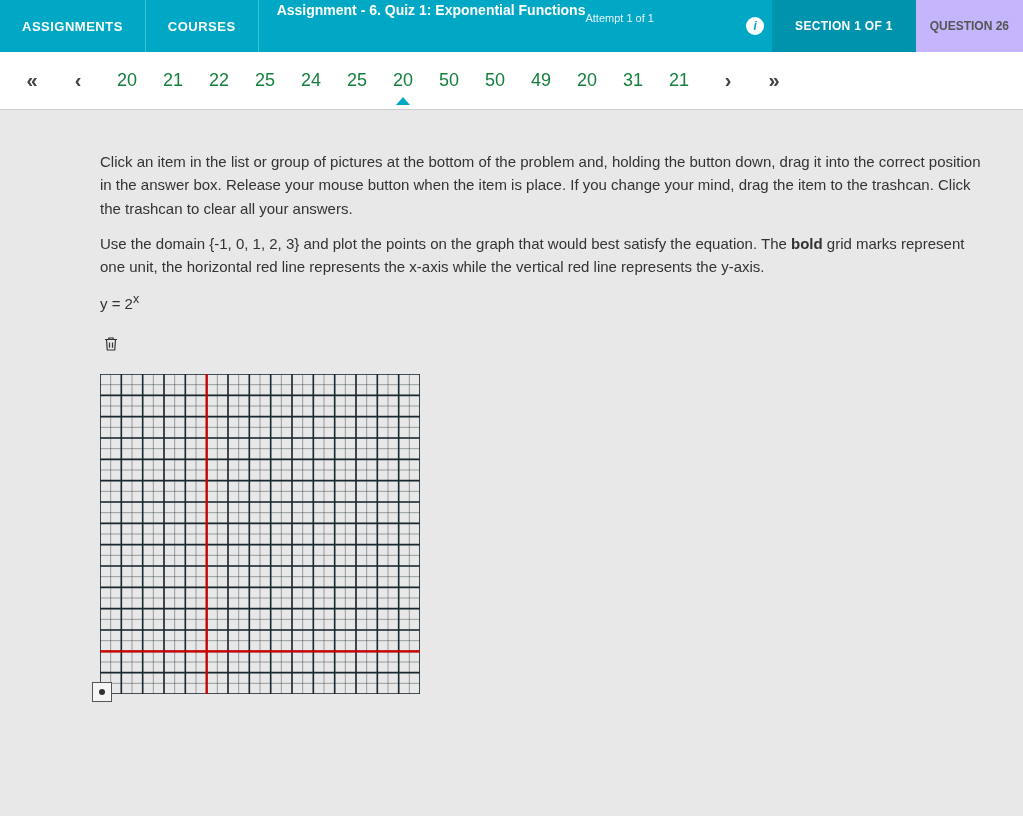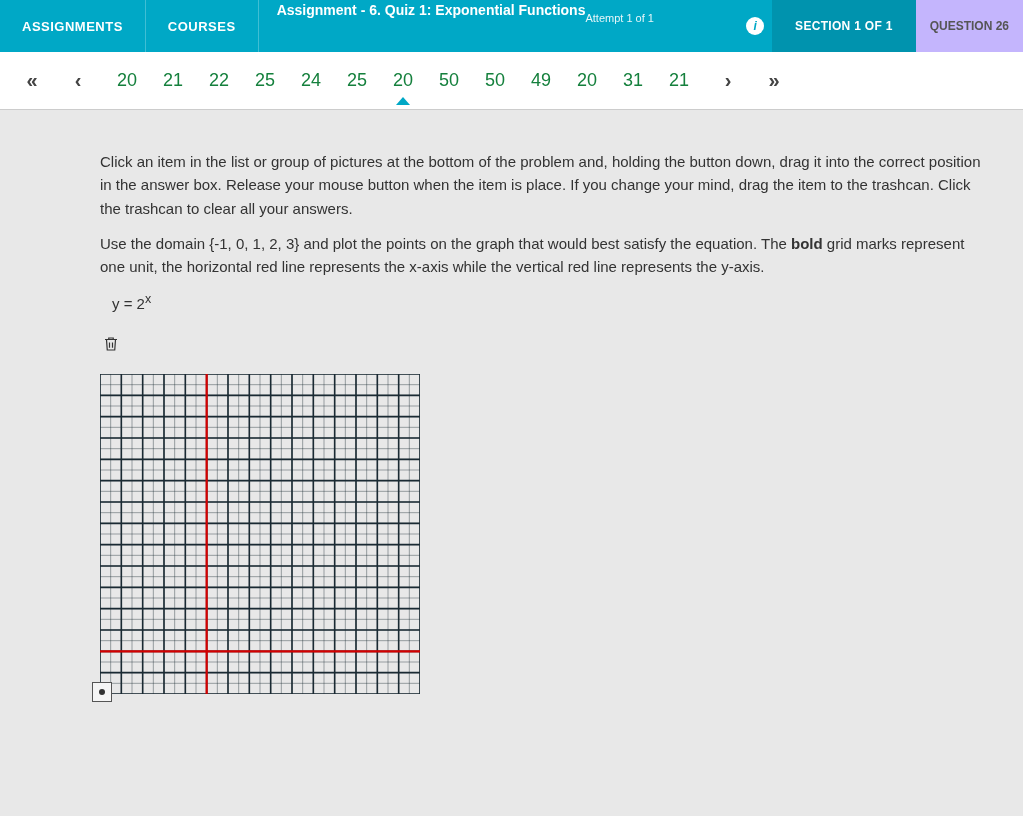--- a/index.html
+++ b/index.html
@@ -93,21 +93,21 @@
     border-right:7px solid transparent;
     border-bottom:8px solid #00a8c6;
   }
   .content {
     padding: 40px 33px 20px 100px;
     color:#333;
     font-size:15px;
     line-height:1.55;
   }
   .content p { margin-bottom: 12px; }
-  .equation { margin: 8px 0 8px 12px; font-size:15px; }
+  .equation { margin: 8px 0 8px 0; font-size:15px; }
   .trash {
     display:inline-flex; width:22px; height:24px; cursor:pointer;
     margin: 4px 0 18px 0; align-items:center; justify-content:center;
   }
   .graph-wrap { position:relative; width:320px; height:320px; margin-left:0; }
   .graph { width:320px; height:320px; display:block; }
   .token-box {
     position:absolute; left:-8px; bottom:-8px;
     width:20px; height:20px; border:1px solid #555; background:#f5f5f5;
     display:flex; align-items:center; justify-content:center;

